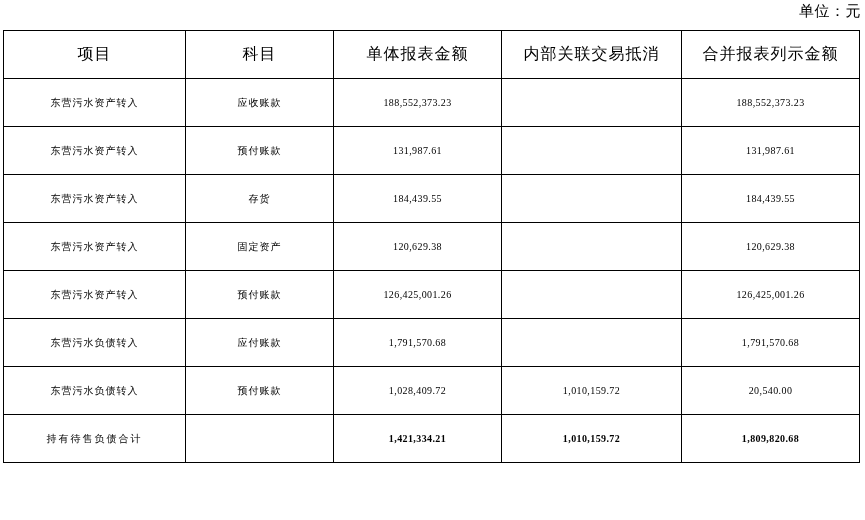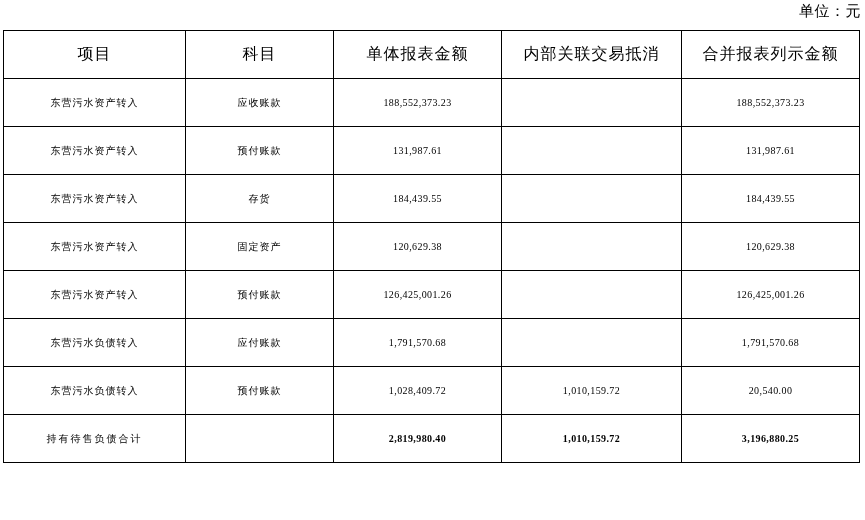--- a/index.html
+++ b/index.html
@@ -152,21 +152,21 @@
           <tr>
             <td class="cn">东营污水负债转入</td>
             <td class="cn">预付账款</td>
             <td class="num">1,028,409.72</td>
             <td class="num">1,010,159.72</td>
             <td class="num">20,540.00</td>
           </tr>
           <tr class="total">
             <td class="cn">持有待售负债合计</td>
             <td class="cn blank"></td>
-            <td class="num">2,819,980.40</td>
+            <td class="num">1,421,334.21</td>
             <td class="num">1,010,159.72</td>
-            <td class="num">3,196,880.25</td>
+            <td class="num">1,809,820.68</td>
           </tr>
         </tbody>
     </table>
   </div>
 
 </div>
 
 </body></html>

